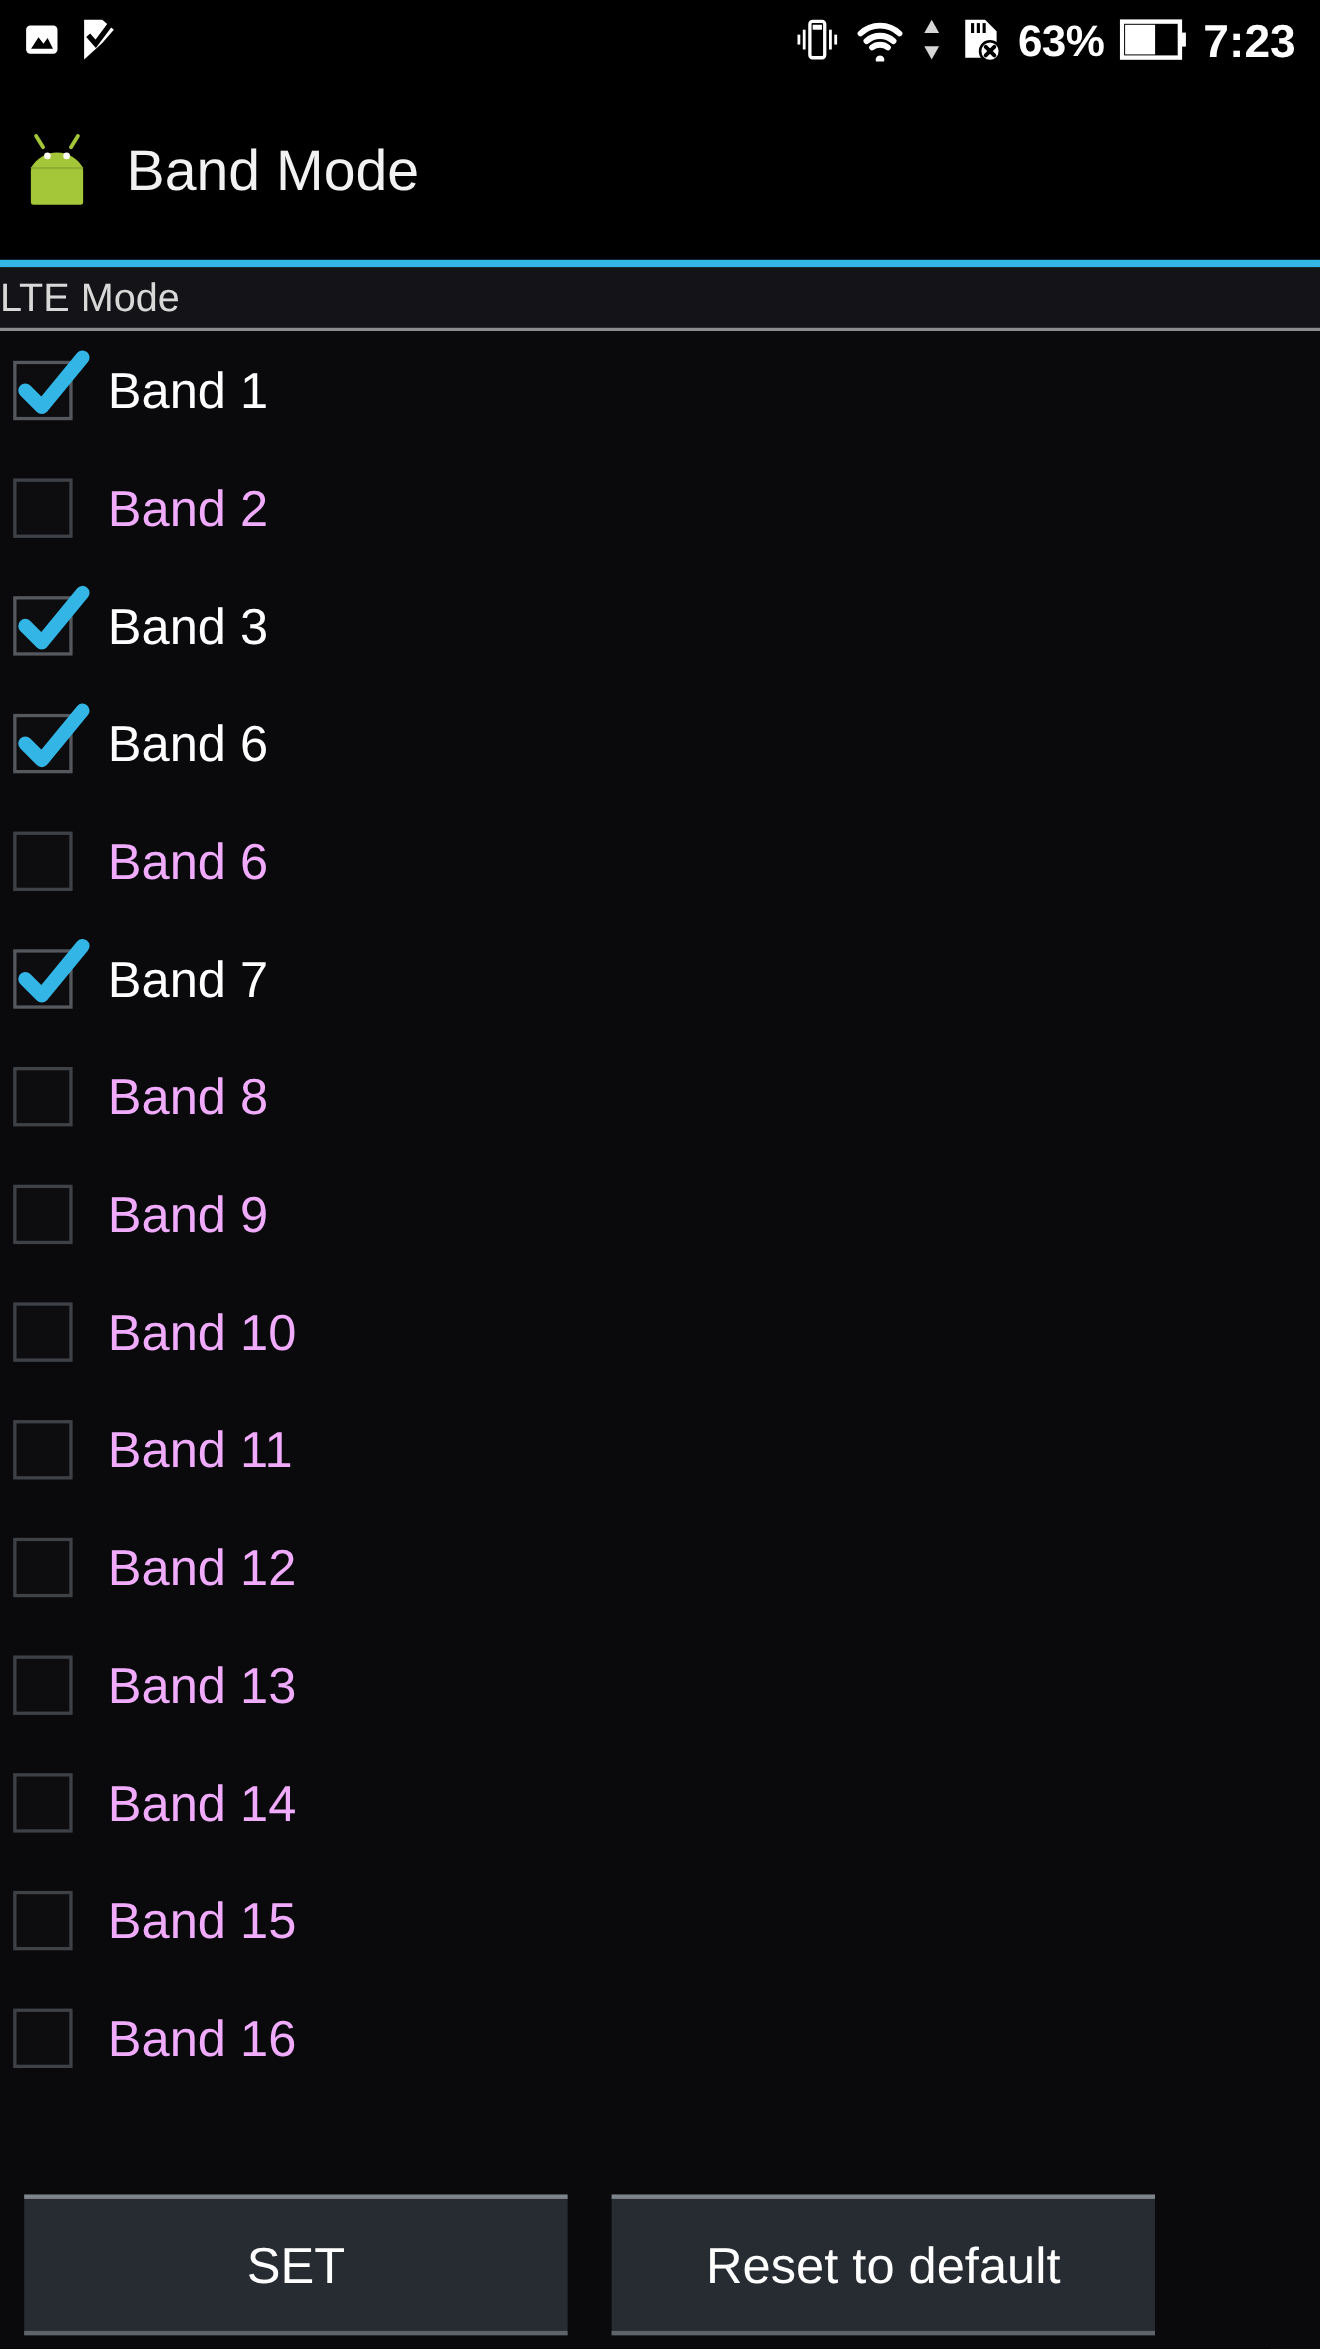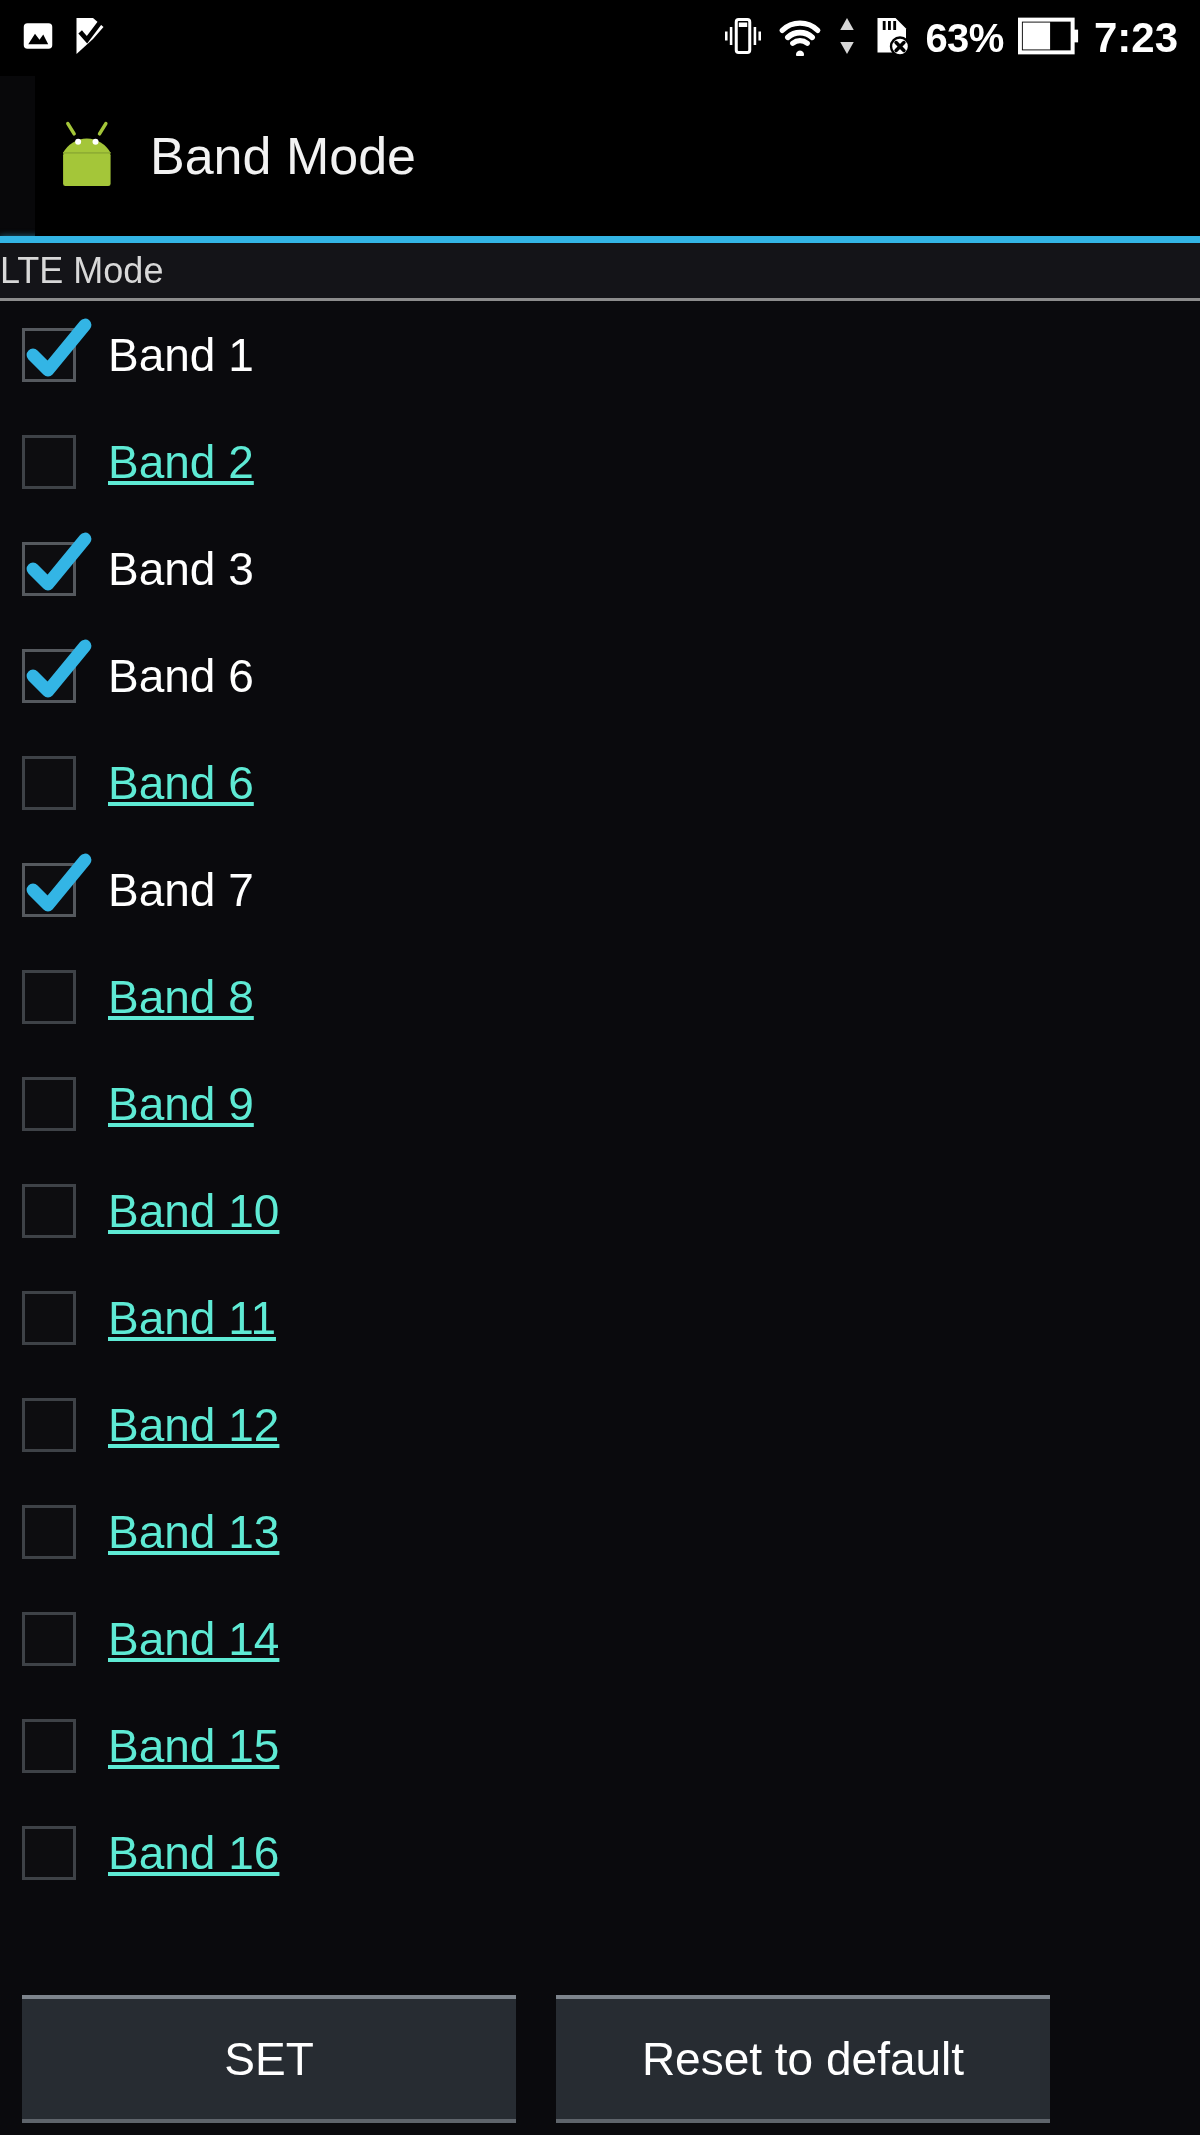--- a/index.html
+++ b/index.html
@@ -62,21 +62,20 @@
 
   
   .actionbar {
     position: relative;
     height: 160px;
     background: #000000;
     display: flex;
     align-items: center;
     padding-left: 17px;
     flex: 0 0 auto;
-    margin-left: 35px;
   }
   .ab-icon {
     width: 76px;
     height: 76px;
     flex: 0 0 auto;
     margin-right: 22px;
   }
   .ab-title {
     color: #f2f2f2;
     font-size: 52px;
@@ -111,21 +110,21 @@
   .list {
     position: relative;
     flex: 1 1 auto;
     background: #0a0a0d;
     overflow: hidden;
   }
   .band-row {
     height: 107px;
     display: flex;
     align-items: center;
-    padding-left: 22px;
+    padding-left: 12px;
     text-align: center;
   }
   .cbx {
     position: relative;
     width: 54px;
     height: 54px;
     flex: 0 0 auto;
     margin-right: 32px;
   }
   .cbx .box {
@@ -146,21 +145,21 @@
     height: 72px;
     display: none;
   }
   .cbx.checked .tick { display: block; }
   .band-label {
     font-size: 46px;
     line-height: 1;
     white-space: nowrap;
   }
   .band-row.on .band-label { color: #ffffff; }
-  .band-row.off .band-label { color: #5eead4; text-decoration: underline; }
+  .band-row.off .band-label { color: #f0abfc; }
 
   
   .buttonbar {
     position: absolute;
     left: 0;
     bottom: 0;
     width: 1072px;
     height: 140px;
     display: flex;
     gap: 40px;

